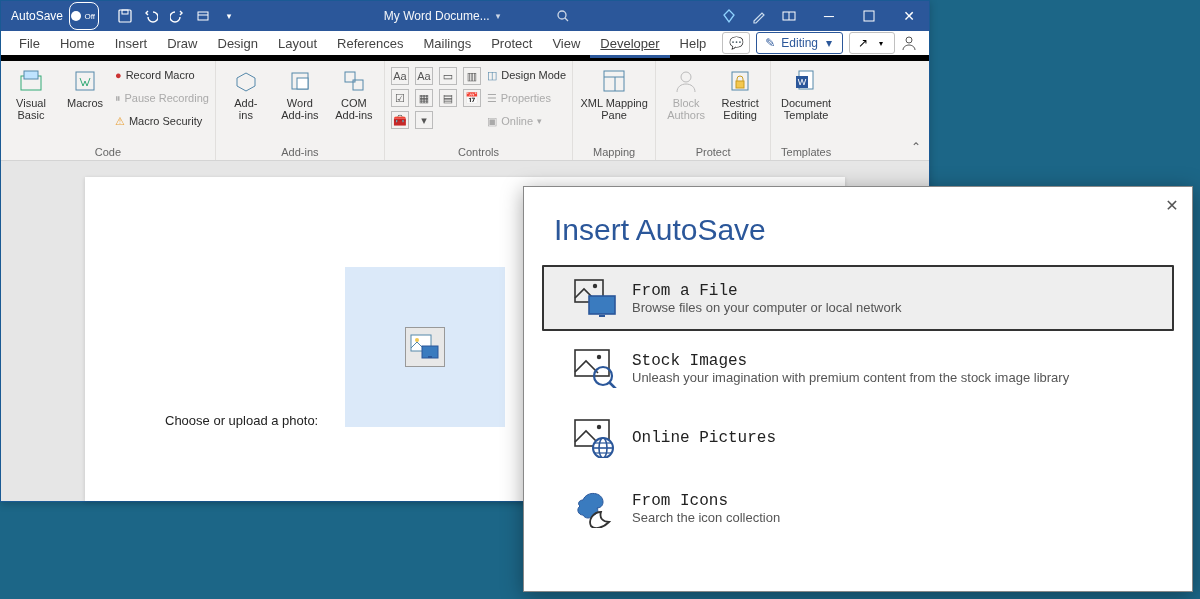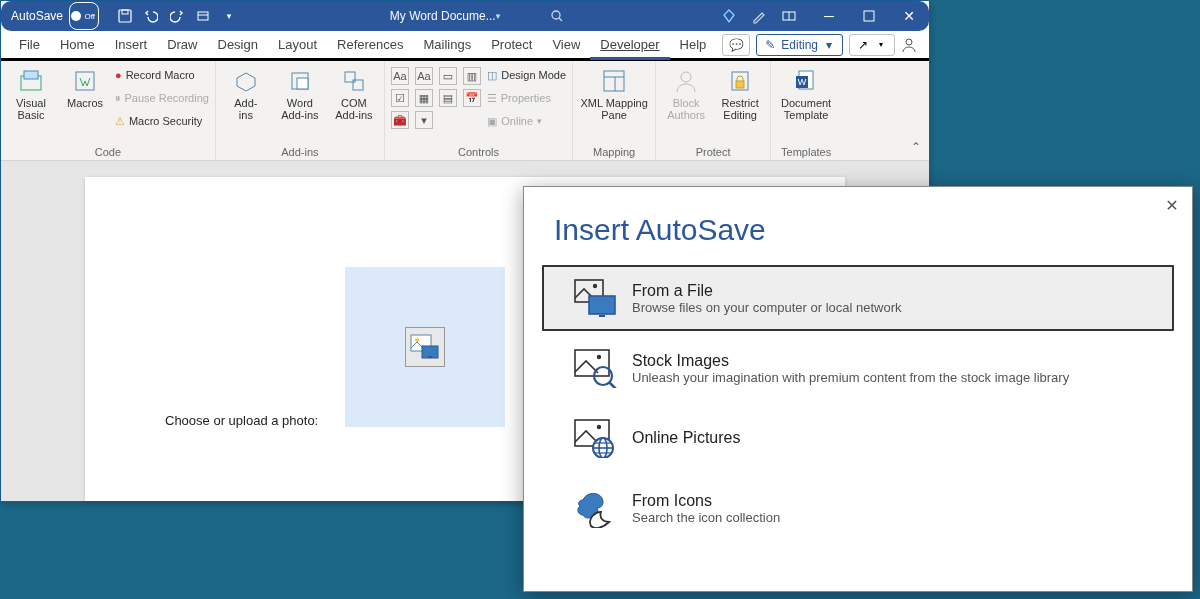--- a/index.html
+++ b/index.html
@@ -1,30 +1,30 @@
 <!DOCTYPE html>
 <html><head>
 <meta charset="utf-8">
 <style>
 * { box-sizing: border-box; margin: 0; padding: 0; font-family: "Segoe UI", Arial, sans-serif; }
 body { background: #1c6687; width: 1200px; height: 599px; overflow: hidden; position: relative; }
 .word-window { position: absolute; left: 0; top: 0; width: 930px; height: 502px; background: #fff; border: 1px solid #1a5a94; box-shadow: 0 2px 8px rgba(0,0,0,.2); }
-.titlebar { height: 30px; background: #2b579a; display: flex; align-items: center; color: #fff; font-size: 12px; border-radius: 10px; }
+.titlebar { height: 30px; background: #2b579a; display: flex; align-items: center; color: #fff; font-size: 12px; }
 .titlebar .autosave { display: flex; align-items: center; gap: 6px; padding: 0 10px; }
 .titlebar .toggle { width: 30px; height: 14px; border: 1px solid #fff; border-radius: 8px; display: flex; align-items: center; padding: 13px 1px; position: relative; }
 .titlebar .toggle .knob { width: 10px; height: 10px; background: #fff; border-radius: 50%; }
 .titlebar .toggle .lbl { position: absolute; right: 3px; font-size: 8px; color: #fff; }
 .titlebar .qat { display: flex; gap: 10px; padding: 0 8px; }
 .titlebar .qat span { width: 16px; height: 16px; display: flex; align-items: center; justify-content: center; }
-.titlebar .doc-title { flex: 1; text-align: right; opacity: .95; display: flex; justify-content: center; align-items: center; }
+.titlebar .doc-title { flex: 1; text-align: right; opacity: .95; display: flex; justify-content: center; align-items: center; gap: 6px; }
 .titlebar .search-ico { margin-left: 50px; opacity: .8; }
 .titlebar .right-controls { display: flex; align-items: center; gap: 14px; padding: 0 12px; }
 .titlebar .win-controls { display: flex; }
 .titlebar .win-controls span { width: 40px; height: 30px; display: flex; align-items: center; justify-content: center; font-size: 14px; }
-.tabbar { height: 30px; background: #fff; border-bottom: 3px solid #000000; display: flex; align-items: center; font-size: 13px; padding: 0 8px; }
+.tabbar { height: 30px; background: #fff; border-bottom: 6px solid #000000; display: flex; align-items: center; font-size: 13px; padding: 0 8px; }
 .tabbar .tab { padding: 0 10px; height: 30px; display: flex; align-items: center; color: #444; cursor: pointer; }
 .tabbar .tab.active { color: #404040; border-bottom: 3px solid #2b579a; padding-top: 3px; text-decoration: underline; }
 .tabbar .spacer { flex: 1; }
 .tabbar .rbtn { height: 22px; border: 1px solid #c0c0c0; border-radius: 3px; display: flex; align-items: center; padding: 0 6px; font-size: 12px; margin-left: 6px; background: #fff; gap: 4px; }
 .tabbar .rbtn.editing { border-color: #2b579a; color: #2b579a; }
 .tabbar .ico-sm { width:14px;height:14px;display:inline-flex;align-items:center;justify-content:center;font-size:12px; }
 .ribbon { height: 100px; background: #f3f2f1; border-bottom: 1px solid #d4d4d4; display: flex; position: relative; }
 .rgroup { border-right: 1px solid #e1dfdd; display: flex; flex-direction: column; justify-content: space-between; padding: 4px 6px 2px; }
 .rgroup .content { display: flex; gap: 6px; }
 .rgroup .label { font-size: 11px; color: #666; text-align: center; padding-top: 2px; }
@@ -41,21 +41,21 @@
 .placeholder-box { position: absolute; left: 260px; top: 90px; width: 160px; height: 160px; background: #dbe9f9; display: flex; align-items: center; justify-content: center; }
 .placeholder-thumb { width: 40px; height: 40px; background: #e8e8e8; border: 1px solid #999; display: flex; align-items: center; justify-content: center; }
 .caption { position: absolute; left: 80px; top: 236px; font-size: 13px; color: #222; }
 
 .dialog { position: absolute; left: 523px; top: 186px; width: 670px; height: 406px; background: #fff; border: 1px solid #888; box-shadow: 0 4px 20px rgba(0,0,0,.35); }
 .dialog .close { position: absolute; right: 8px; top: 6px; font-size: 16px; color: #555; width: 24px; height: 24px; display: flex; align-items: center; justify-content: center; cursor: pointer; }
 .dialog h1 { font-size: 30px; font-weight: 400; color: #2b579a; padding: 26px 30px 14px; }
 .opt { display: flex; gap: 14px; padding: 10px 28px; align-items: center; cursor: pointer; border: 2px solid transparent; margin: 4px 18px; }
 .opt.selected { border: 2px solid #333; background: #eee; border-radius: 1px; }
 .opt .oico { width: 46px; height: 42px; display: flex; align-items: center; justify-content: center; flex-shrink: 0; }
-.opt .otxt .ot { font-size: 16px; color: #222; }
+.opt .otxt .ot { font-size: 16px; color: #222; font-family: Liberation Mono, monospace; }
 .opt .otxt .od { font-size: 13px; color: #555; }
 svg { display: block; }
 </style>
 </head>
 <body>
 
 <div class="word-window">
   <div class="titlebar">
     <div class="autosave">
       <span>AutoSave</span>

